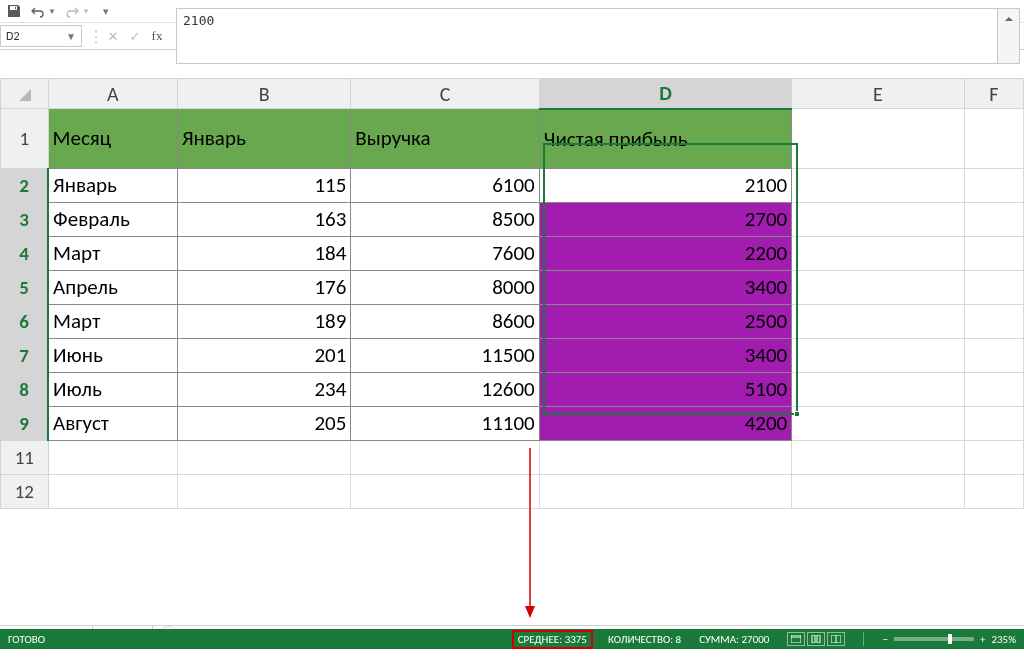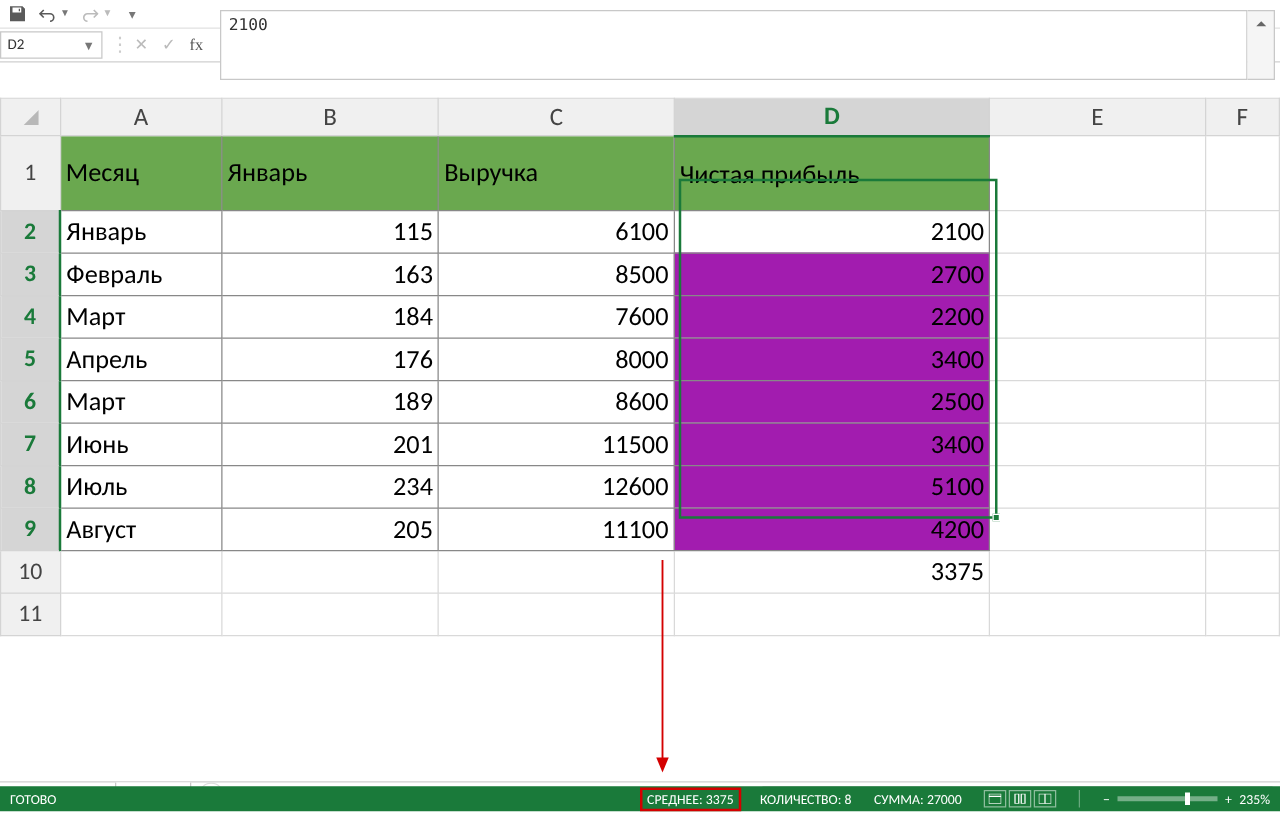--- a/index.html
+++ b/index.html
@@ -224,30 +224,30 @@
       <td class="rowhead sel">9</td>
       <td class="cell txt bord">Август</td>
       <td class="cell num bord">205</td>
       <td class="cell num bord">11100</td>
       <td class="cell num bord selrange">4200</td>
       <td class="cell"></td>
           <td class="cell"></td>
     </tr>
 
     <tr>
-      <td class="rowhead">10</td>
-      <td class="cell"></td>
-      <td class="cell"></td>
-      <td class="cell"></td>
-      <td class="cell num">3375</td>
-      <td class="cell"></td>
-          <td class="cell"></td>
-    </tr>
-    <tr>
       <td class="rowhead">11</td>
+      <td class="cell"></td>
+          <td class="cell"></td>
+          <td class="cell"></td>
+          <td class="cell"></td>
+          <td class="cell"></td>
+          <td class="cell"></td>
+    </tr>
+    <tr>
+      <td class="rowhead">12</td>
       <td class="cell"></td>
           <td class="cell"></td>
           <td class="cell"></td>
           <td class="cell"></td>
           <td class="cell"></td>
           <td class="cell"></td>
     </tr>
   </tbody>
     </table>
 

